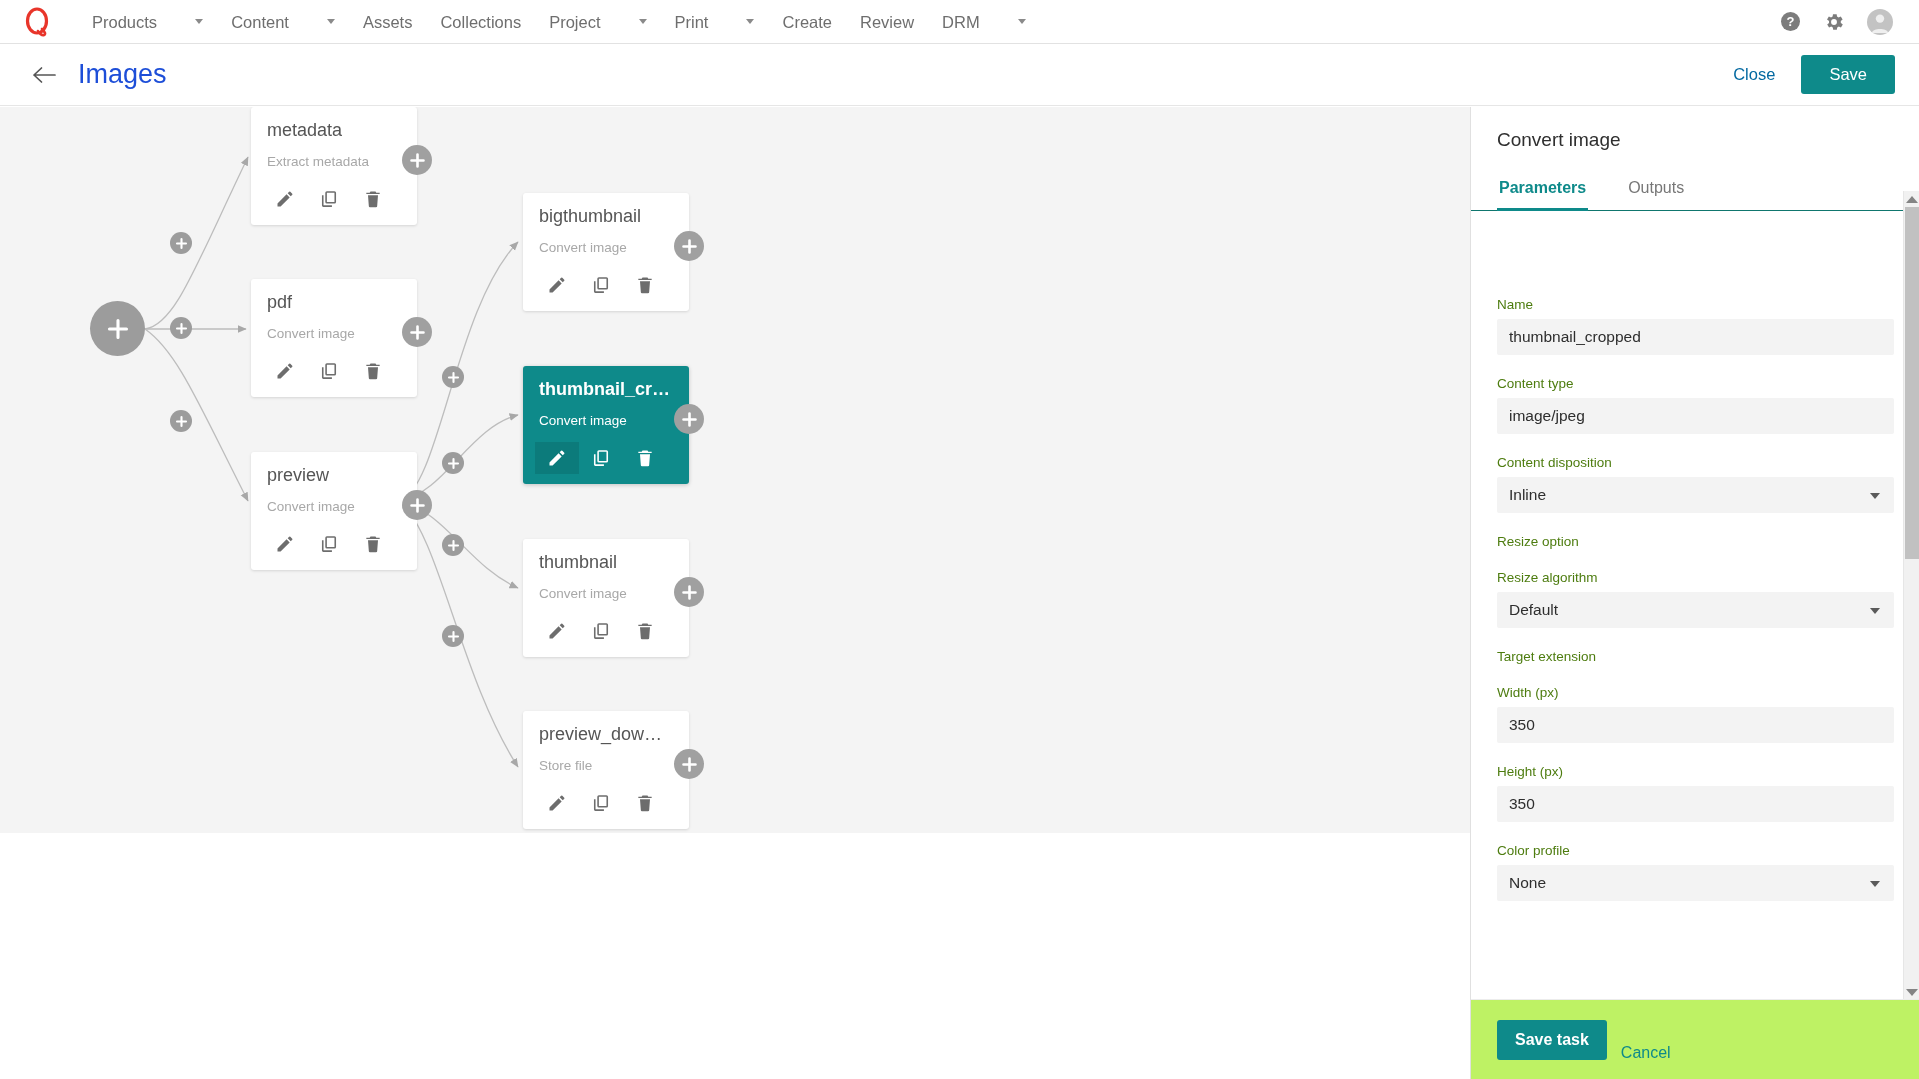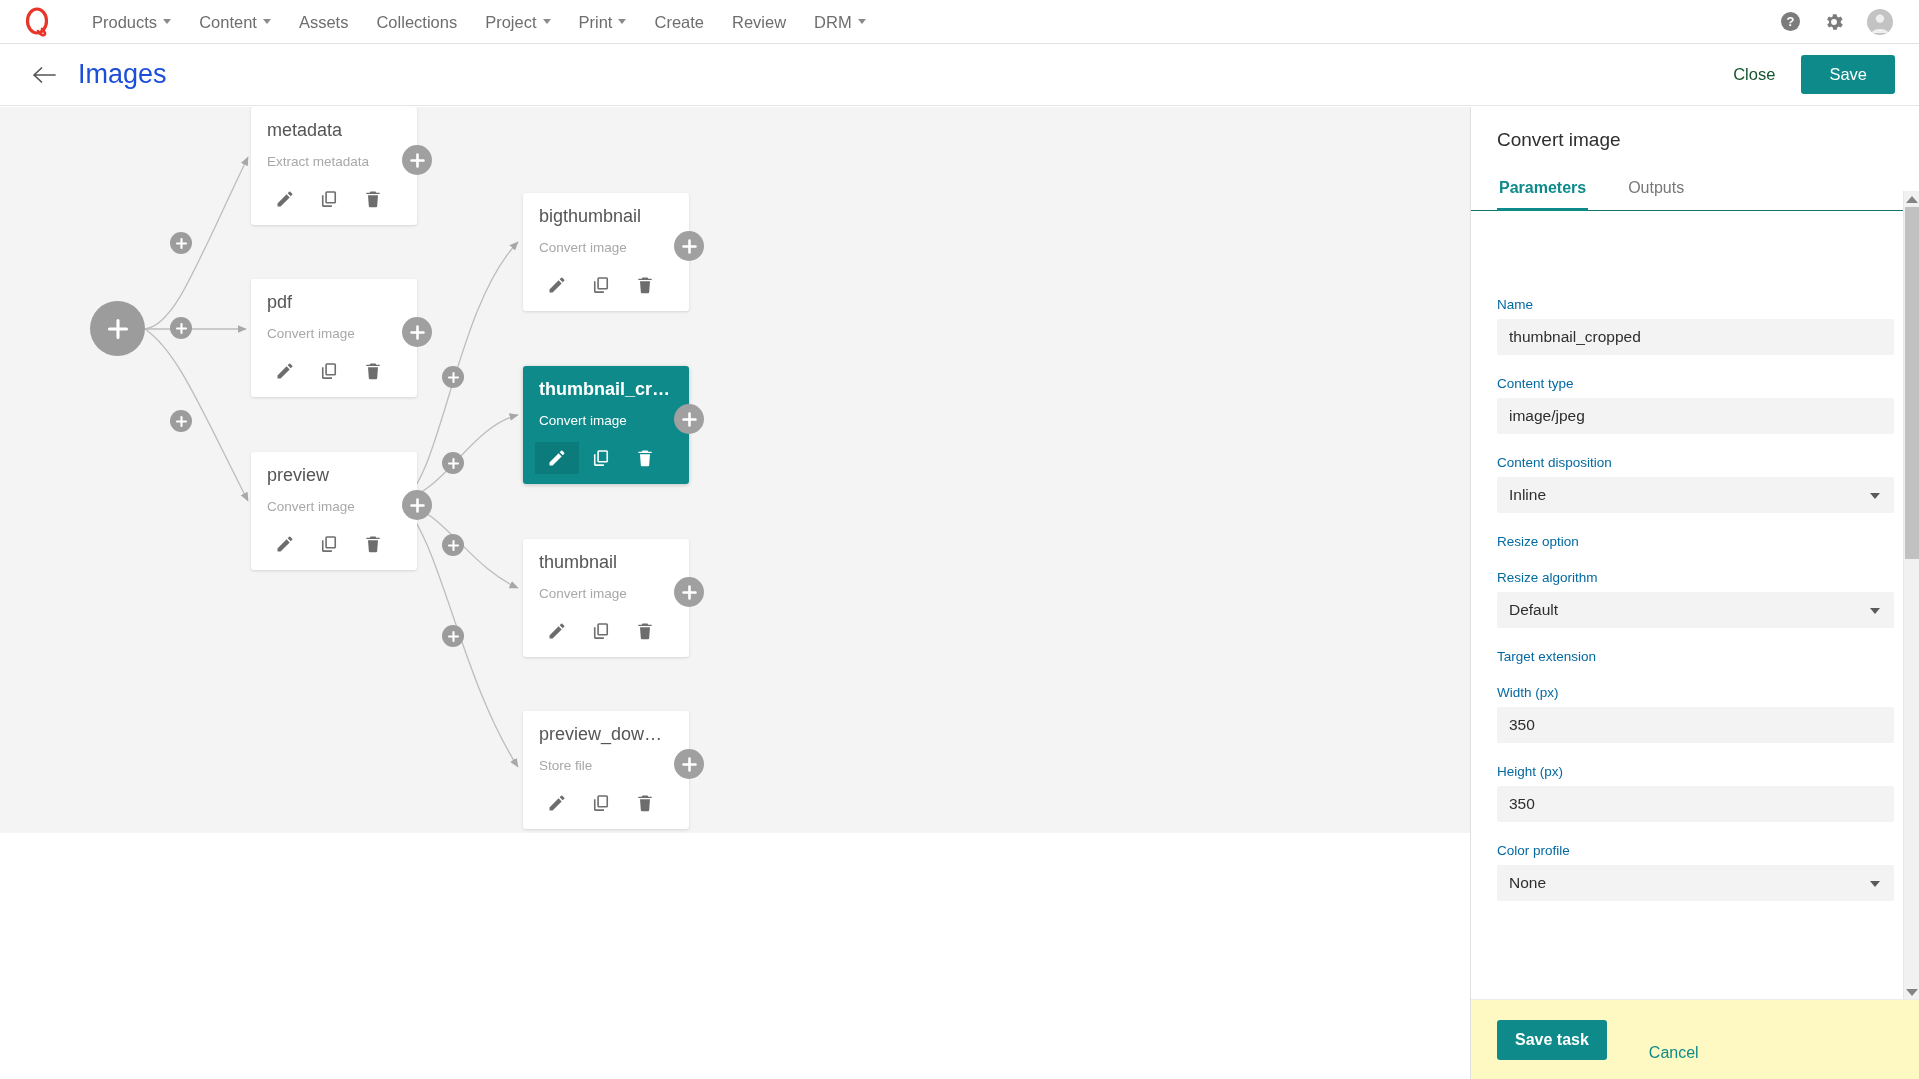--- a/index.html
+++ b/index.html
@@ -28,20 +28,21 @@
   }
   .nav-item {
     font-size: 16.5px;
     color: #6e6e6e;
     padding: 0 14px;
     height: 44px;
     line-height: 44px;
     display: flex; align-items: center;
     cursor: pointer;
     white-space: nowrap;
+    gap: 32px;
   }
   .nav-item .caret {
     display: inline-block;
     margin-left: 6px;
     width: 0; height: 0;
     border-left: 4.5px solid transparent;
     border-right: 4.5px solid transparent;
     border-top: 5px solid #8a8a8a;
   }
   #nav-right {
@@ -68,21 +69,21 @@
     font-size: 27px;
     color: #1d4ed8;
     font-weight: 400;
   }
   #subheader-actions {
     margin-left: auto; margin-right: 24px;
     display: flex; align-items: center; gap: 18px;
   }
   #close-button {
     font-size: 16.5px;
-    color: #14532d;
+    color: #0369a1;
     cursor: pointer;
     background: none; border: none;
     font-family: inherit;
     padding: 4px 8px;
   }
   #save-button {
     background: #0e8a8a;
     color: #fff;
     border: none;
     font-size: 16.5px;
@@ -216,21 +217,21 @@
     position: absolute;
     top: 190px; left: 0;
     width: 449px;
     height: 702px;
     overflow: hidden;
     padding: 0 26px;
   }
   .field { margin-bottom: 21px; }
   .field-label {
     font-size: 13.5px;
-    color: #0369a1;
+    color: #4d7c0f;
     margin-bottom: 7px;
   }
   .field-input {
     background: #f3f3f3;
     border: none;
     border-radius: 2px;
     height: 36px;
     line-height: 36px;
     font-size: 15.5px;
     color: #2e2e2e;
@@ -271,25 +272,25 @@
     border-left: 6px solid transparent;
     border-right: 6px solid transparent;
   }
   #sb-up { top: 5px; border-bottom: 7px solid #848484; }
   #sb-dn { bottom: 5px; border-top: 7px solid #848484; }
 
   #panel-footer {
     position: absolute;
     left: 0; bottom: 0;
     width: 449px; height: 80px;
-    background: #fef9c3;
+    background: #bef264;
     border-top: 1px solid #ececec;
     display: flex; align-items: center;
     padding-left: 26px;
-    gap: 36px;
+    gap: 8px;
   }
   #save-task-button {
     background: #0e8a8a;
     color: #fff;
     border: none;
     font-size: 16px;
     font-family: inherit;
     font-weight: 700;
     padding: 11px 18px;
     border-radius: 3px;

